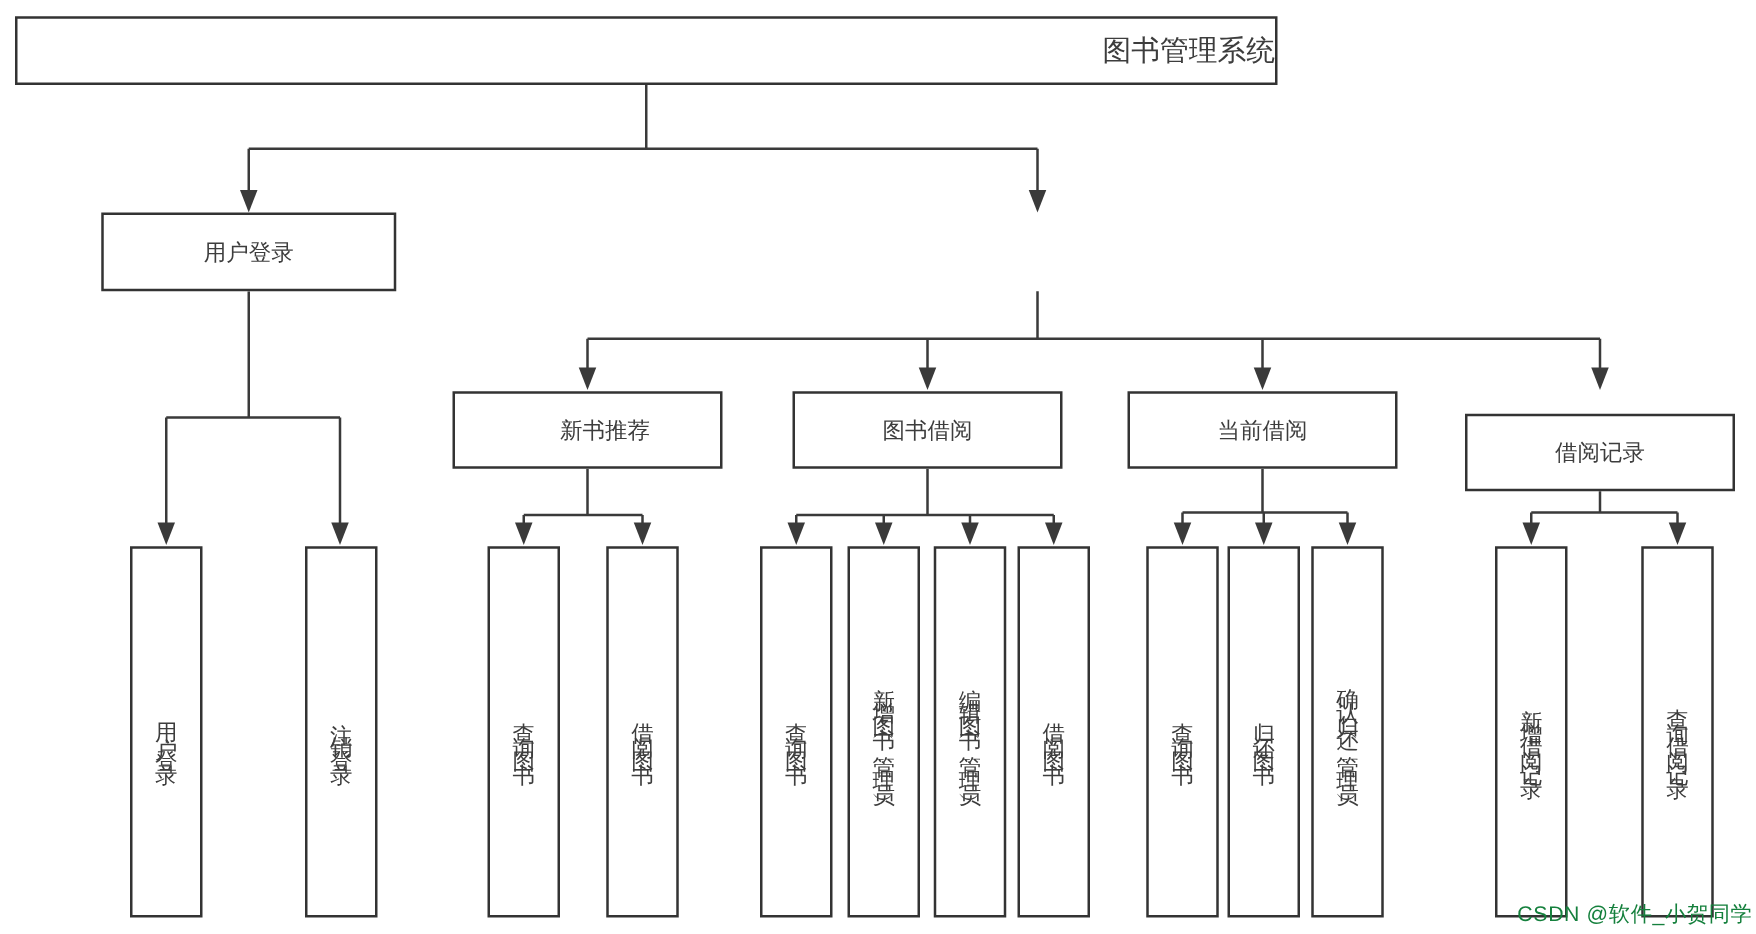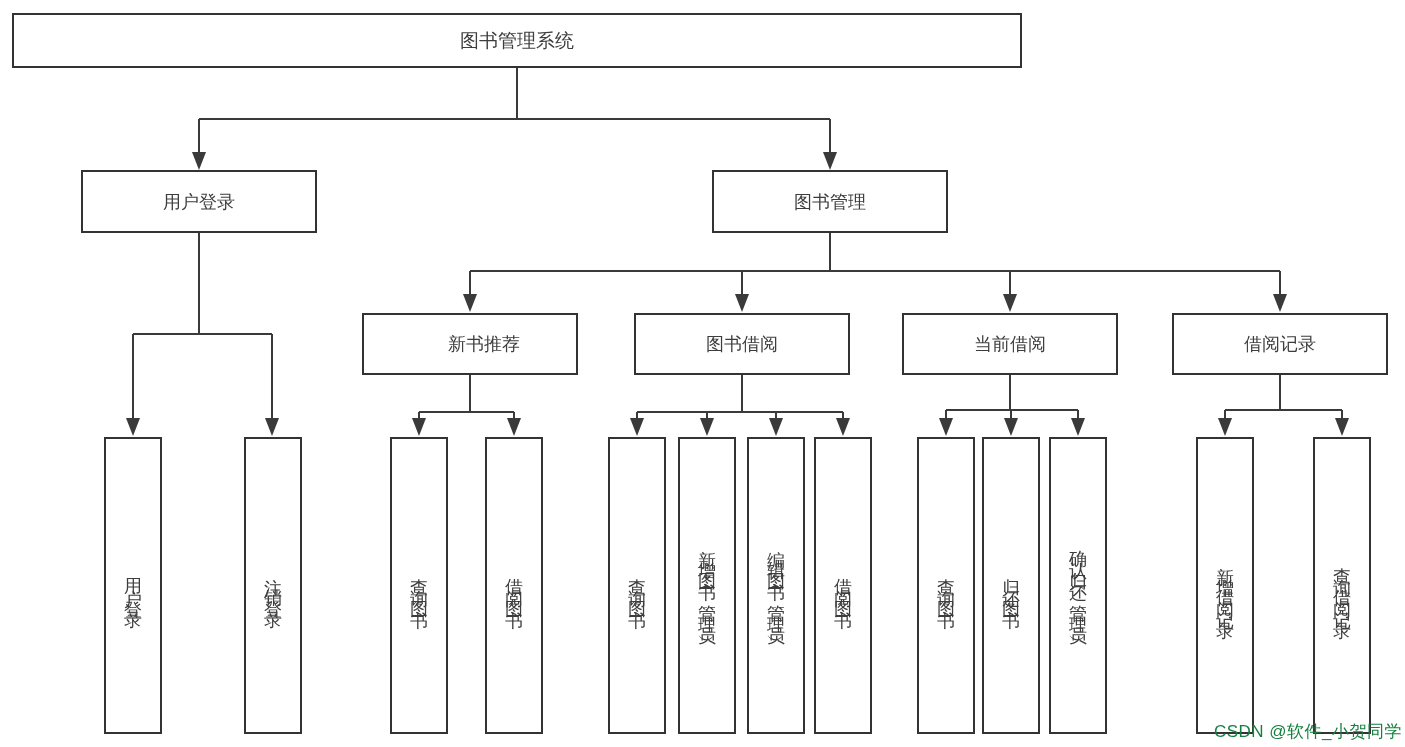--- a/index.html
+++ b/index.html
@@ -21,21 +21,21 @@
     box-sizing: border-box;
     background: #ffffff;
     border: 2px solid #333333;
     display: flex;
     align-items: center;
     justify-content: center;
     color: #3d3d3d;
     font-size: 18px;
     text-align: center;
   }
-  .root-node { border-width: 2px; font-size: 19px; }
+  .root-node { border-width: 2px; font-size: 23px; justify-content: flex-end; }
   .leaf {
     width: 58px;
     top: 437px;
     height: 297px;
   }
   .leaf .vtext {
     writing-mode: vertical-rl;
     letter-spacing: 11px;
     line-height: 1;
     font-size: 18px;
@@ -96,34 +96,31 @@
     </g>
   </svg>
 
   <div class="node root-node" style="left:12px; top:13px; width:1010px; height:55px;">
     <span>图书管理系统</span>
   </div>
 
   <div class="node" style="left:81px; top:170px; width:236px; height:63px;">
     <span>用户登录</span>
   </div>
-  <div class="node" style="left:712px; top:170px; width:236px; height:63px;">
-    <span>图书管理</span>
-  </div>
 
   <div class="node" style="left:362px; top:313px; width:216px; height:62px;padding-left:28px;">
     <span>新书推荐</span>
   </div>
   <div class="node" style="left:634px; top:313px; width:216px; height:62px;align-items:center;">
     <span>图书借阅</span>
   </div>
   <div class="node" style="left:902px; top:313px; width:216px; height:62px;">
     <span>当前借阅</span>
   </div>
-  <div class="node" style="left:1172px; top:313px; width:216px; height:62px;">
+  <div class="node" style="left:1172px; top:331px; width:216px; height:62px;">
     <span>借阅记录</span>
   </div>
 
   <div class="node leaf" style="left:104px;">
     <span class="vtext">用户登录</span>
   </div>
   <div class="node leaf" style="left:244px;">
     <span class="vtext">注销登录</span>
   </div>
 

